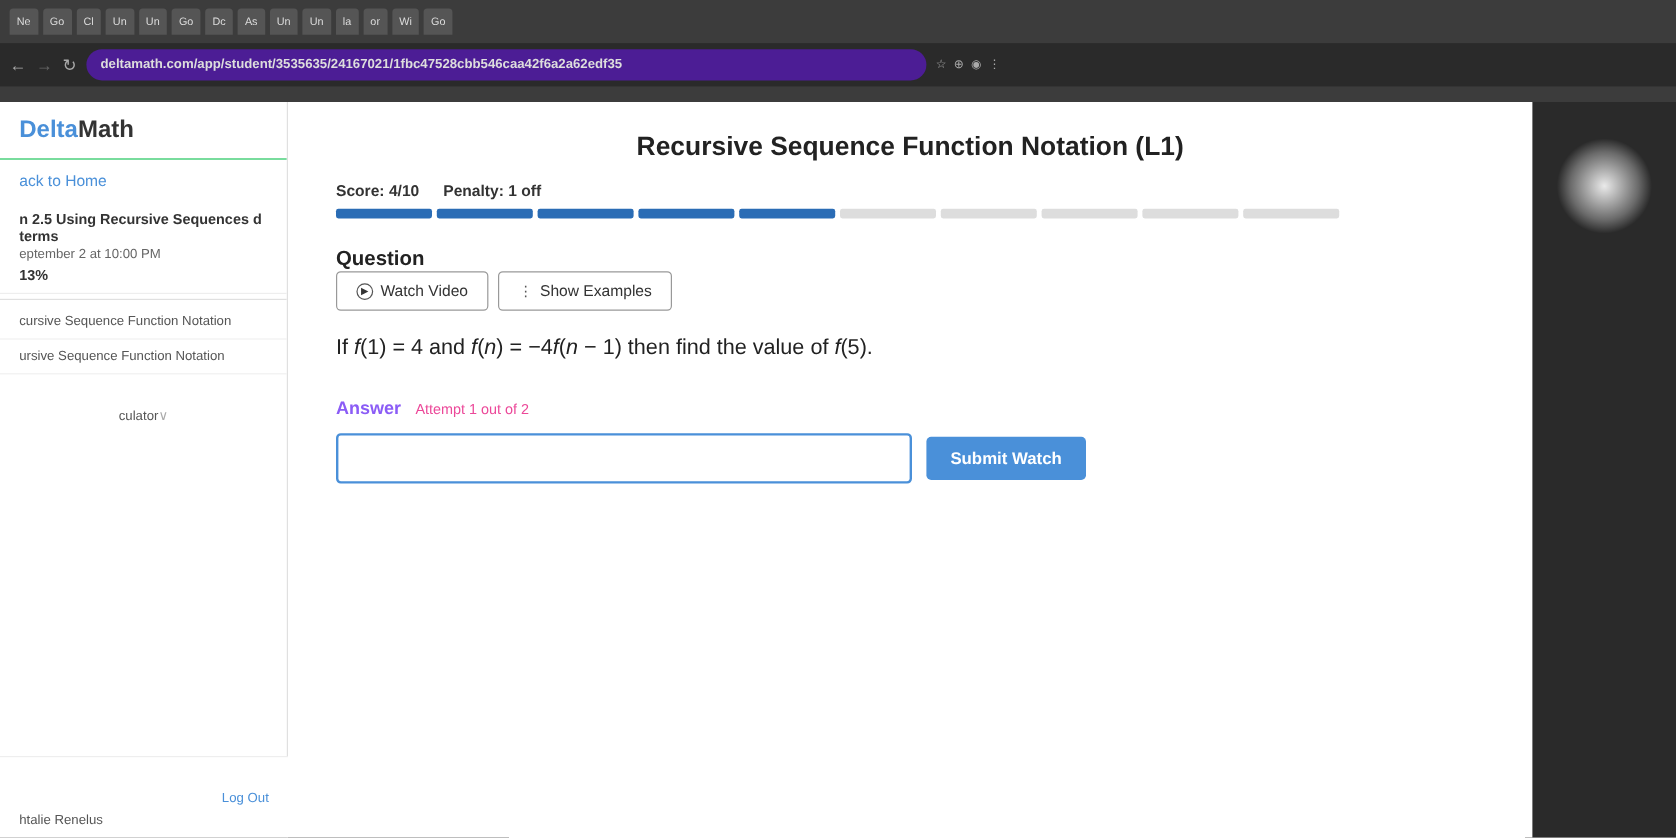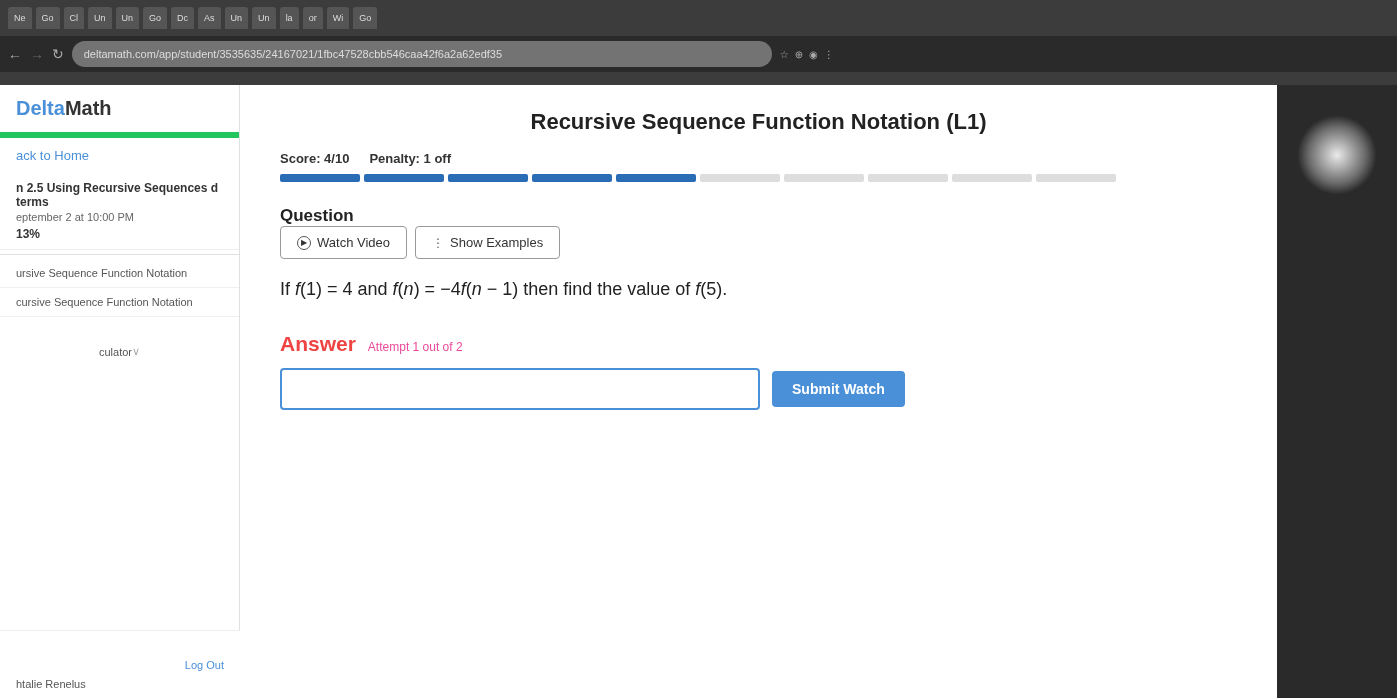--- a/index.html
+++ b/index.html
@@ -47,28 +47,29 @@
     .address-bar {
       height: 36px;
       background: #2a2a2a;
       display: flex;
       align-items: center;
       padding: 0 8px;
       gap: 8px;
     }
     .address-input {
       flex: 1;
-      background: #737373;
+      background: #4c1d95;
       border: none;
       border-radius: 20px;
       color: #ddd;
       font-size: 11px;
       padding: 4px 12px;
       height: 26px;
       max-width: 700px;
+      font-weight: bold;
     }
     .browser-icons {
       display: flex;
       gap: 6px;
       align-items: center;
       font-size: 10px;
       color: #aaa;
     }
 
     
@@ -85,21 +86,21 @@
       border-right: 1px solid #e0e0e0;
       padding: 0;
       flex-shrink: 0;
       overflow-y: auto;
     }
     .sidebar-logo {
       padding: 12px 16px;
       font-size: 20px;
       font-weight: bold;
       color: #333;
-      border-bottom: 6px solid #22c55e;
+      border-bottom: 1px solid #22c55e;
     }
     .sidebar-logo span { color: #4a90d9; }
     .sidebar-back {
       padding: 10px 16px;
       color: #4a90d9;
       font-size: 13px;
       cursor: pointer;
     }
     .sidebar-assignment {
       padding: 8px 16px;
@@ -242,23 +243,23 @@
 
     
     .answer-section { }
     .answer-header {
       display: flex;
       align-items: baseline;
       gap: 12px;
       margin-bottom: 12px;
     }
     .answer-label {
-      font-size: 21px;
-      font-weight: bold;
-      color: #ef4444;
+      font-size: 15px;
+      font-weight: bold;
+      color: #8b5cf6;
     }
     .attempt-text {
       font-size: 12px;
       color: #ec4899;
     }
     .answer-row {
       display: flex;
       align-items: center;
       gap: 12px;
     }
@@ -341,22 +342,22 @@
     <div class="sidebar-logo">
       <span>Delta</span><span style="color:#333;">Math</span>
     </div>
     <div class="sidebar-back">ack to Home</div>
     <div class="sidebar-assignment">
       <div class="title">n 2.5 Using Recursive Sequences d terms</div>
       <div class="sidebar-meta">eptember 2 at 10:00 PM</div>
       <div class="sidebar-score">13%</div>
     </div>
     <hr class="sidebar-divider">
+    <div class="sidebar-item">cursive Sequence Function Notation</div>
     <div class="sidebar-item">ursive Sequence Function Notation</div>
-    <div class="sidebar-item">cursive Sequence Function Notation</div>
     <div style="margin-top:20px; padding: 8px 16px; font-size:11px; color:#555; display:flex; justify-content:center; align-items:center;">
       <span style="cursor:pointer;">culator</span>
       <span style="color:#aaa;">∨</span>
     </div>
     <div style="position:absolute; bottom:0; left:0; width:240px; padding:8px 16px; border-top:1px solid #eee; display:flex; justify-content:space-between; align-items:center; background:#fff;">
       <span style="font-size:11px;color:#555;margin-top:39px;">htalie Renelus</span>
       <span style="font-size:11px;color:#4a90d9;cursor:pointer;">Log Out</span>
     </div>
   </div>
 

